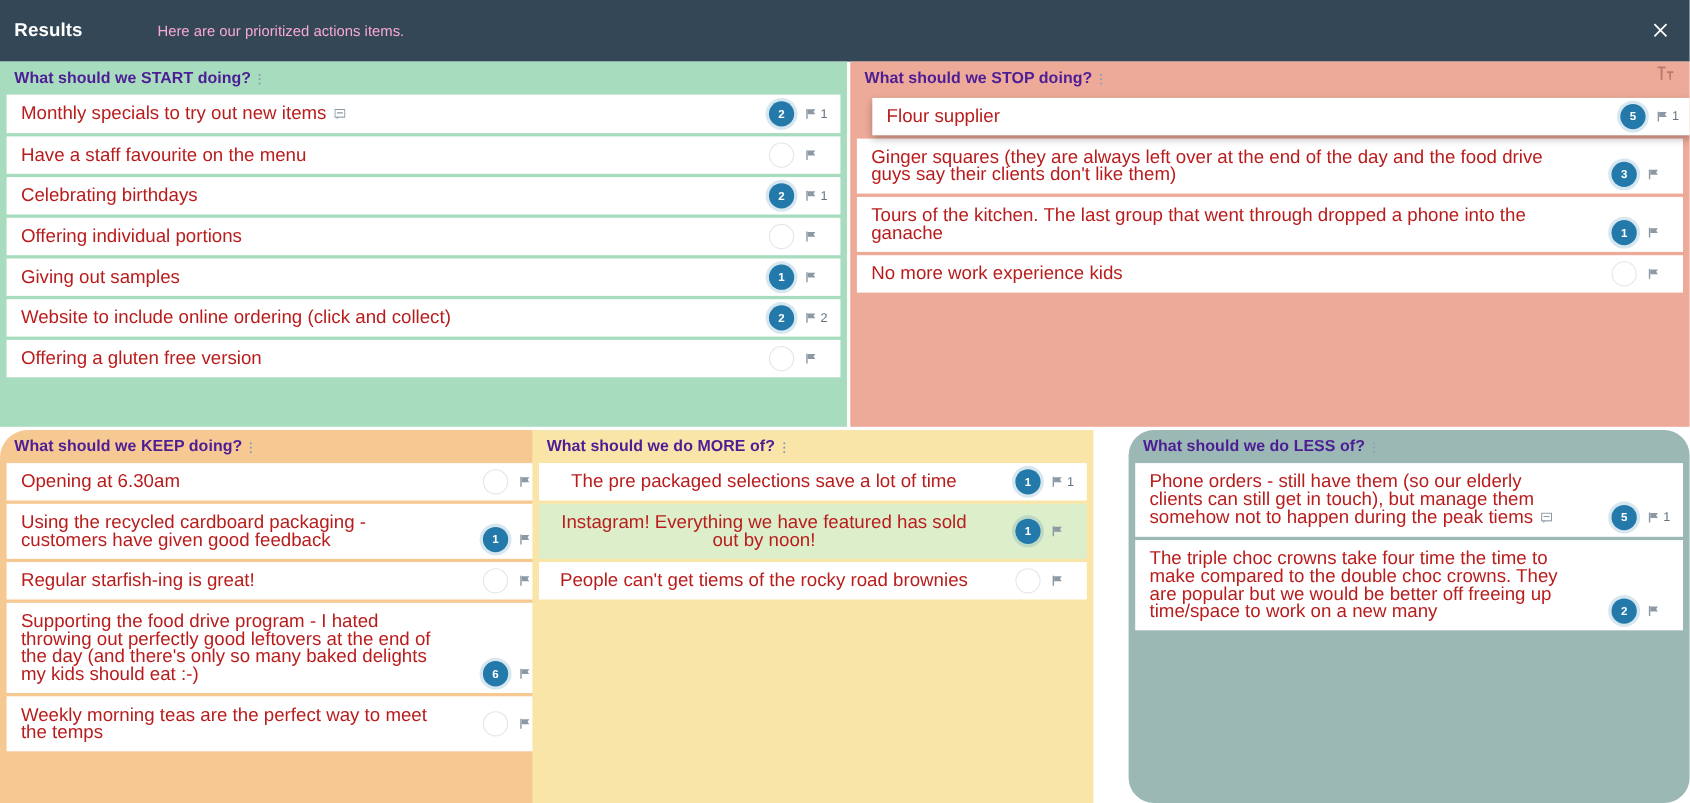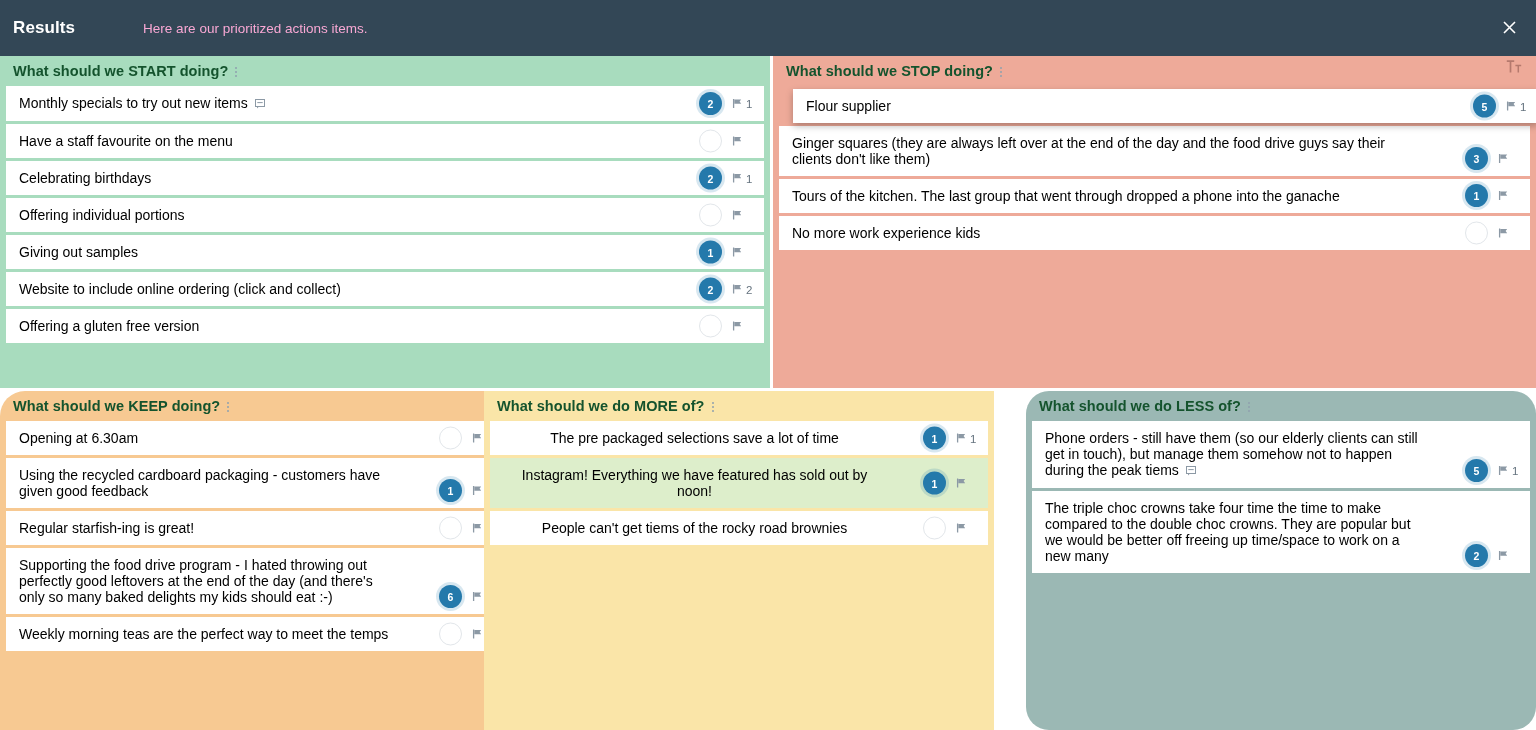--- a/index.html
+++ b/index.html
@@ -51,21 +51,21 @@
   .col-more  { left: 484px;top: 335px;width: 510px; height: 339px; background: #fae5a8; text-align: center; }
   .col-less  { left: 1026px;top: 335px;width: 510px; height: 339px; background: #9bb8b4; border-radius: 23px; }
 
   .col-head {
     position: relative;
     height: 30px;
     display: flex; align-items: center;
     padding: 0 12px 0 13px;
   }
   .col-head-title {
-    color: #14532d;
+    color: #4c1d95;
     font-size: 14.5px;
     font-weight: bold;
     letter-spacing: .05px;
   }
   .kebab {
     margin-left: 7px; margin-top: 1px;
     display: inline-flex; flex-direction: column; gap: 2px;
     cursor: pointer;
   }
   .kebab i { width: 2px; height: 2px; background: #8fa0ae; display: block; border-radius: 50%; }
@@ -81,22 +81,22 @@
     background: #ffffff;
     margin-bottom: 3px;
     padding: 9px 12px 9px 13px;
     min-height: 27px;
     display: flex;
     flex-direction: column;
     justify-content: center;
   }
   .card.highlight { background: #ddeecb; }
   .card-text {
-    color: #000000;
-    font-size: 14px;
+    color: #b91c1c;
+    font-size: 17px;
     line-height: 16px;
     padding-right: 90px;
     word-wrap: break-word;
   }
   .comment-icon { display: inline-block; margin-left: 7px; vertical-align: -1px; }
 
   
   .card-meta {
     position: absolute;
     right: 10px;

